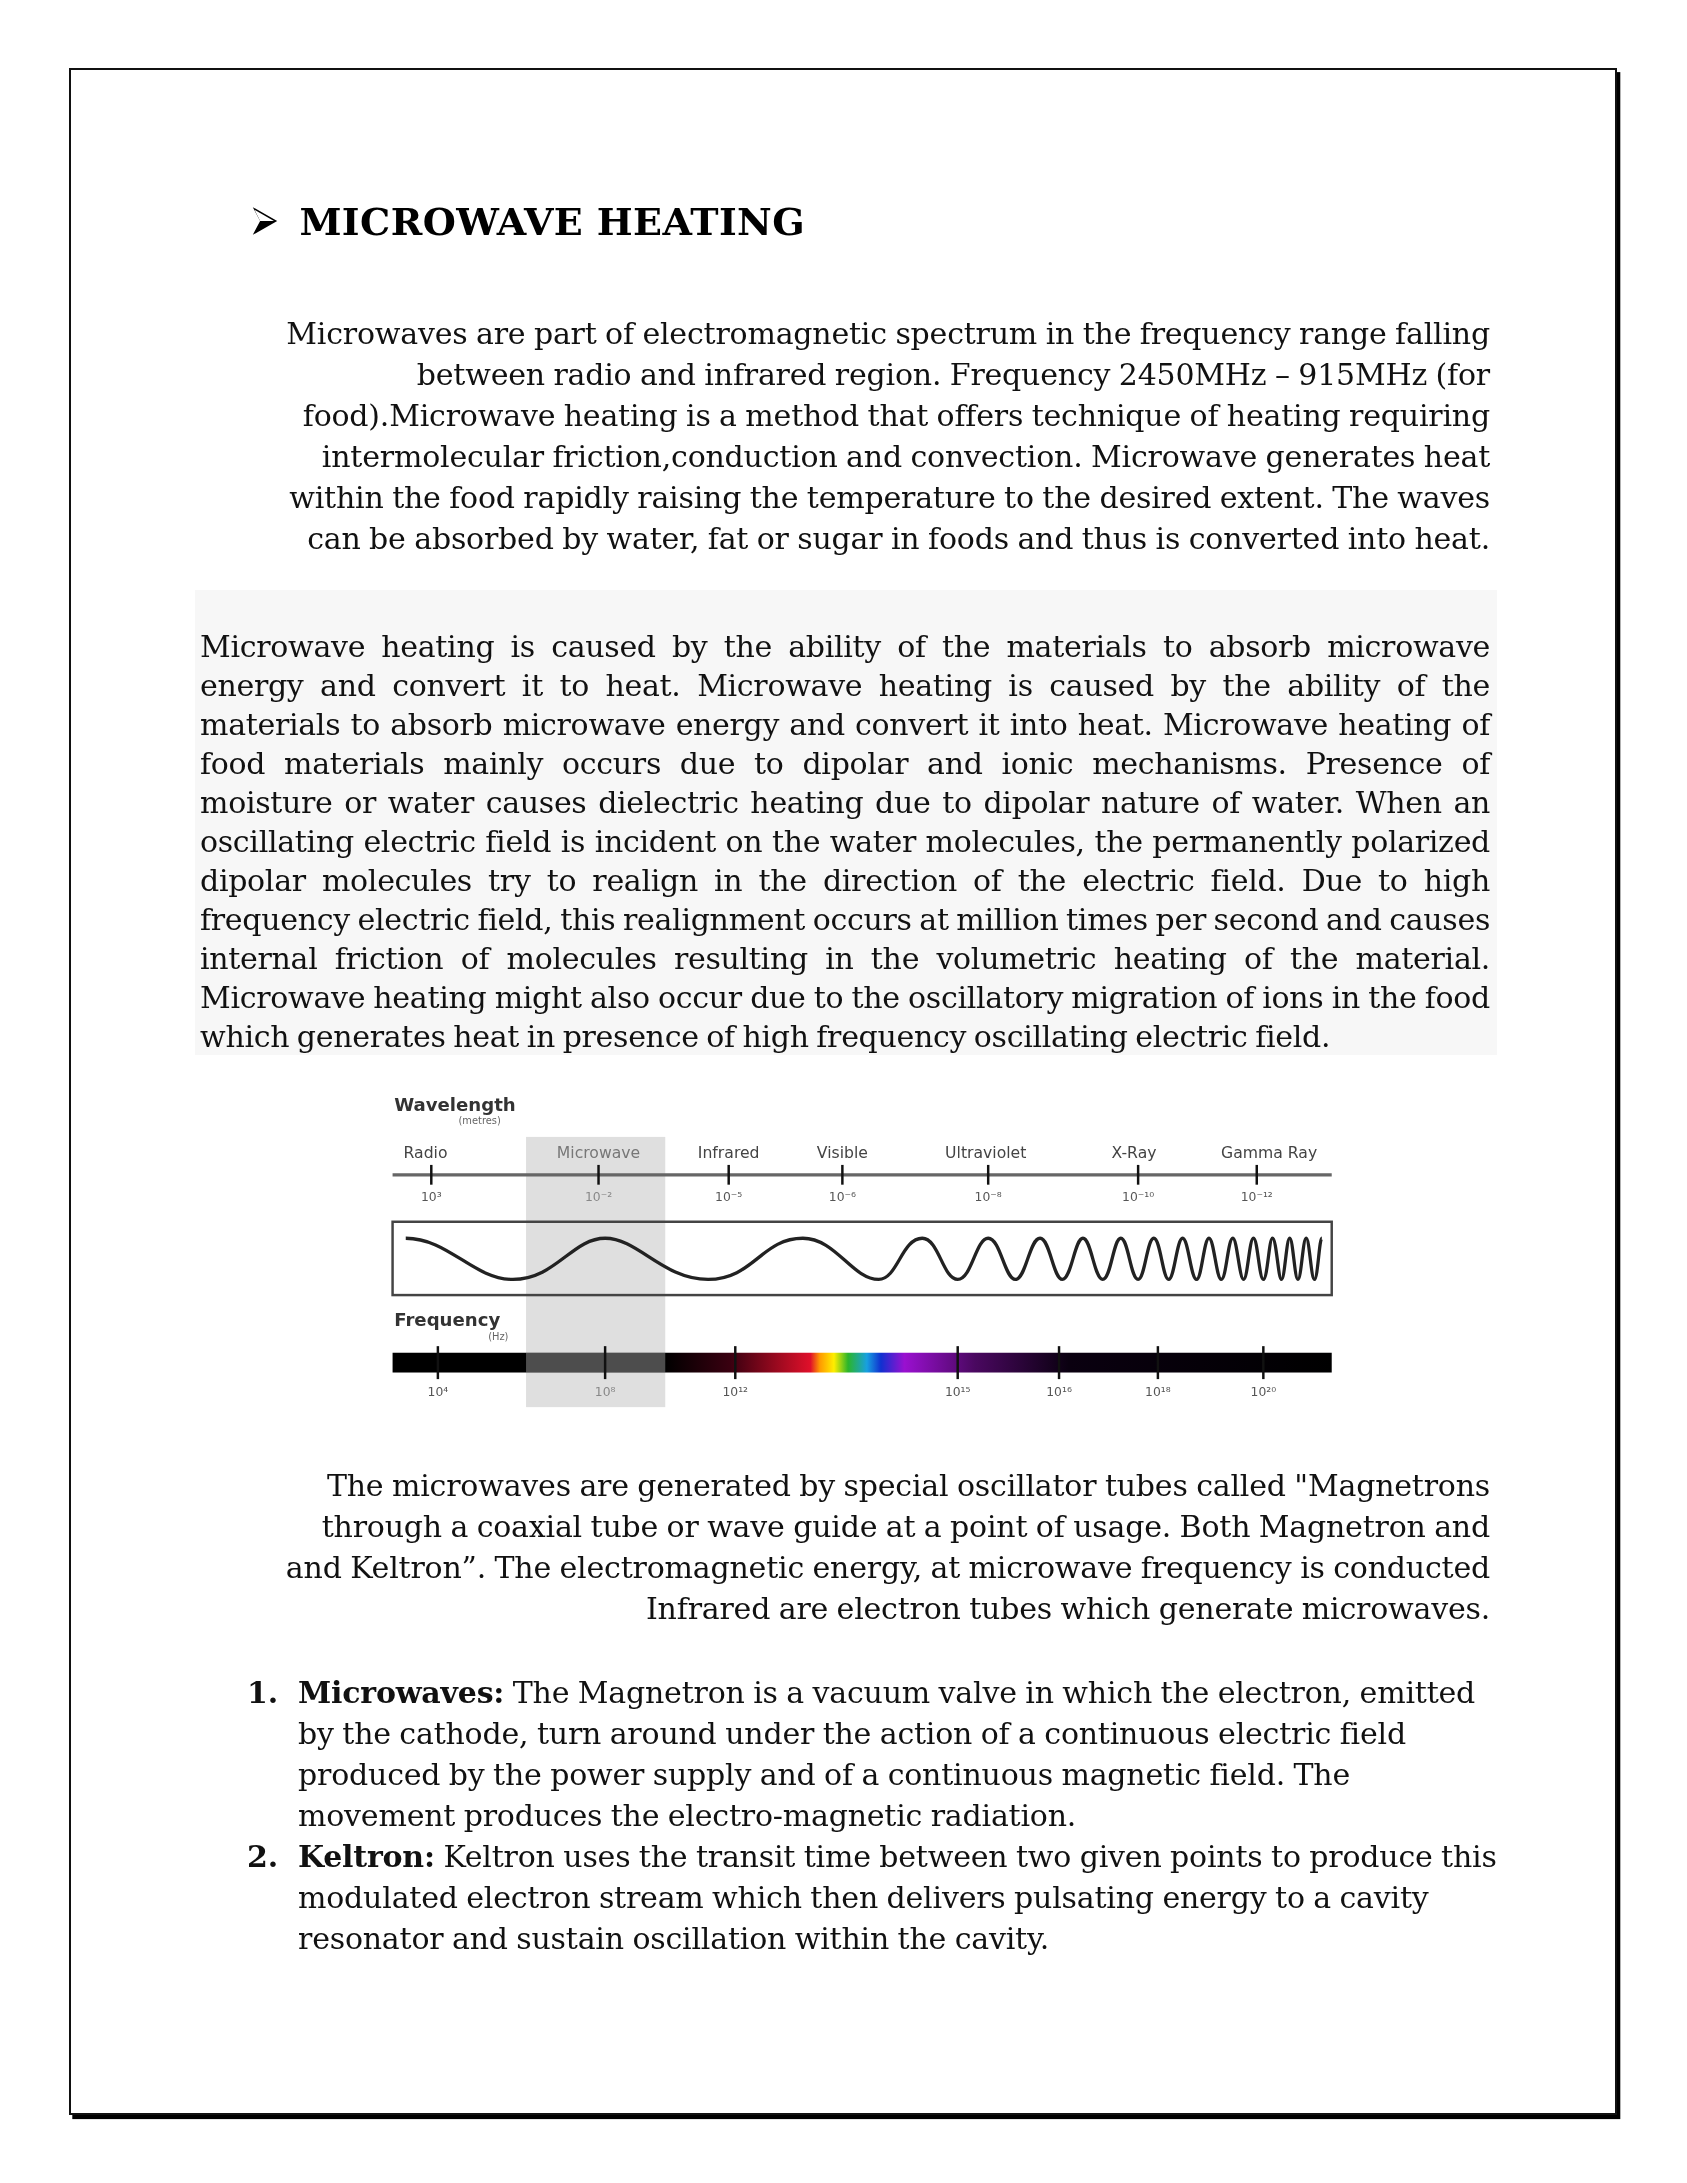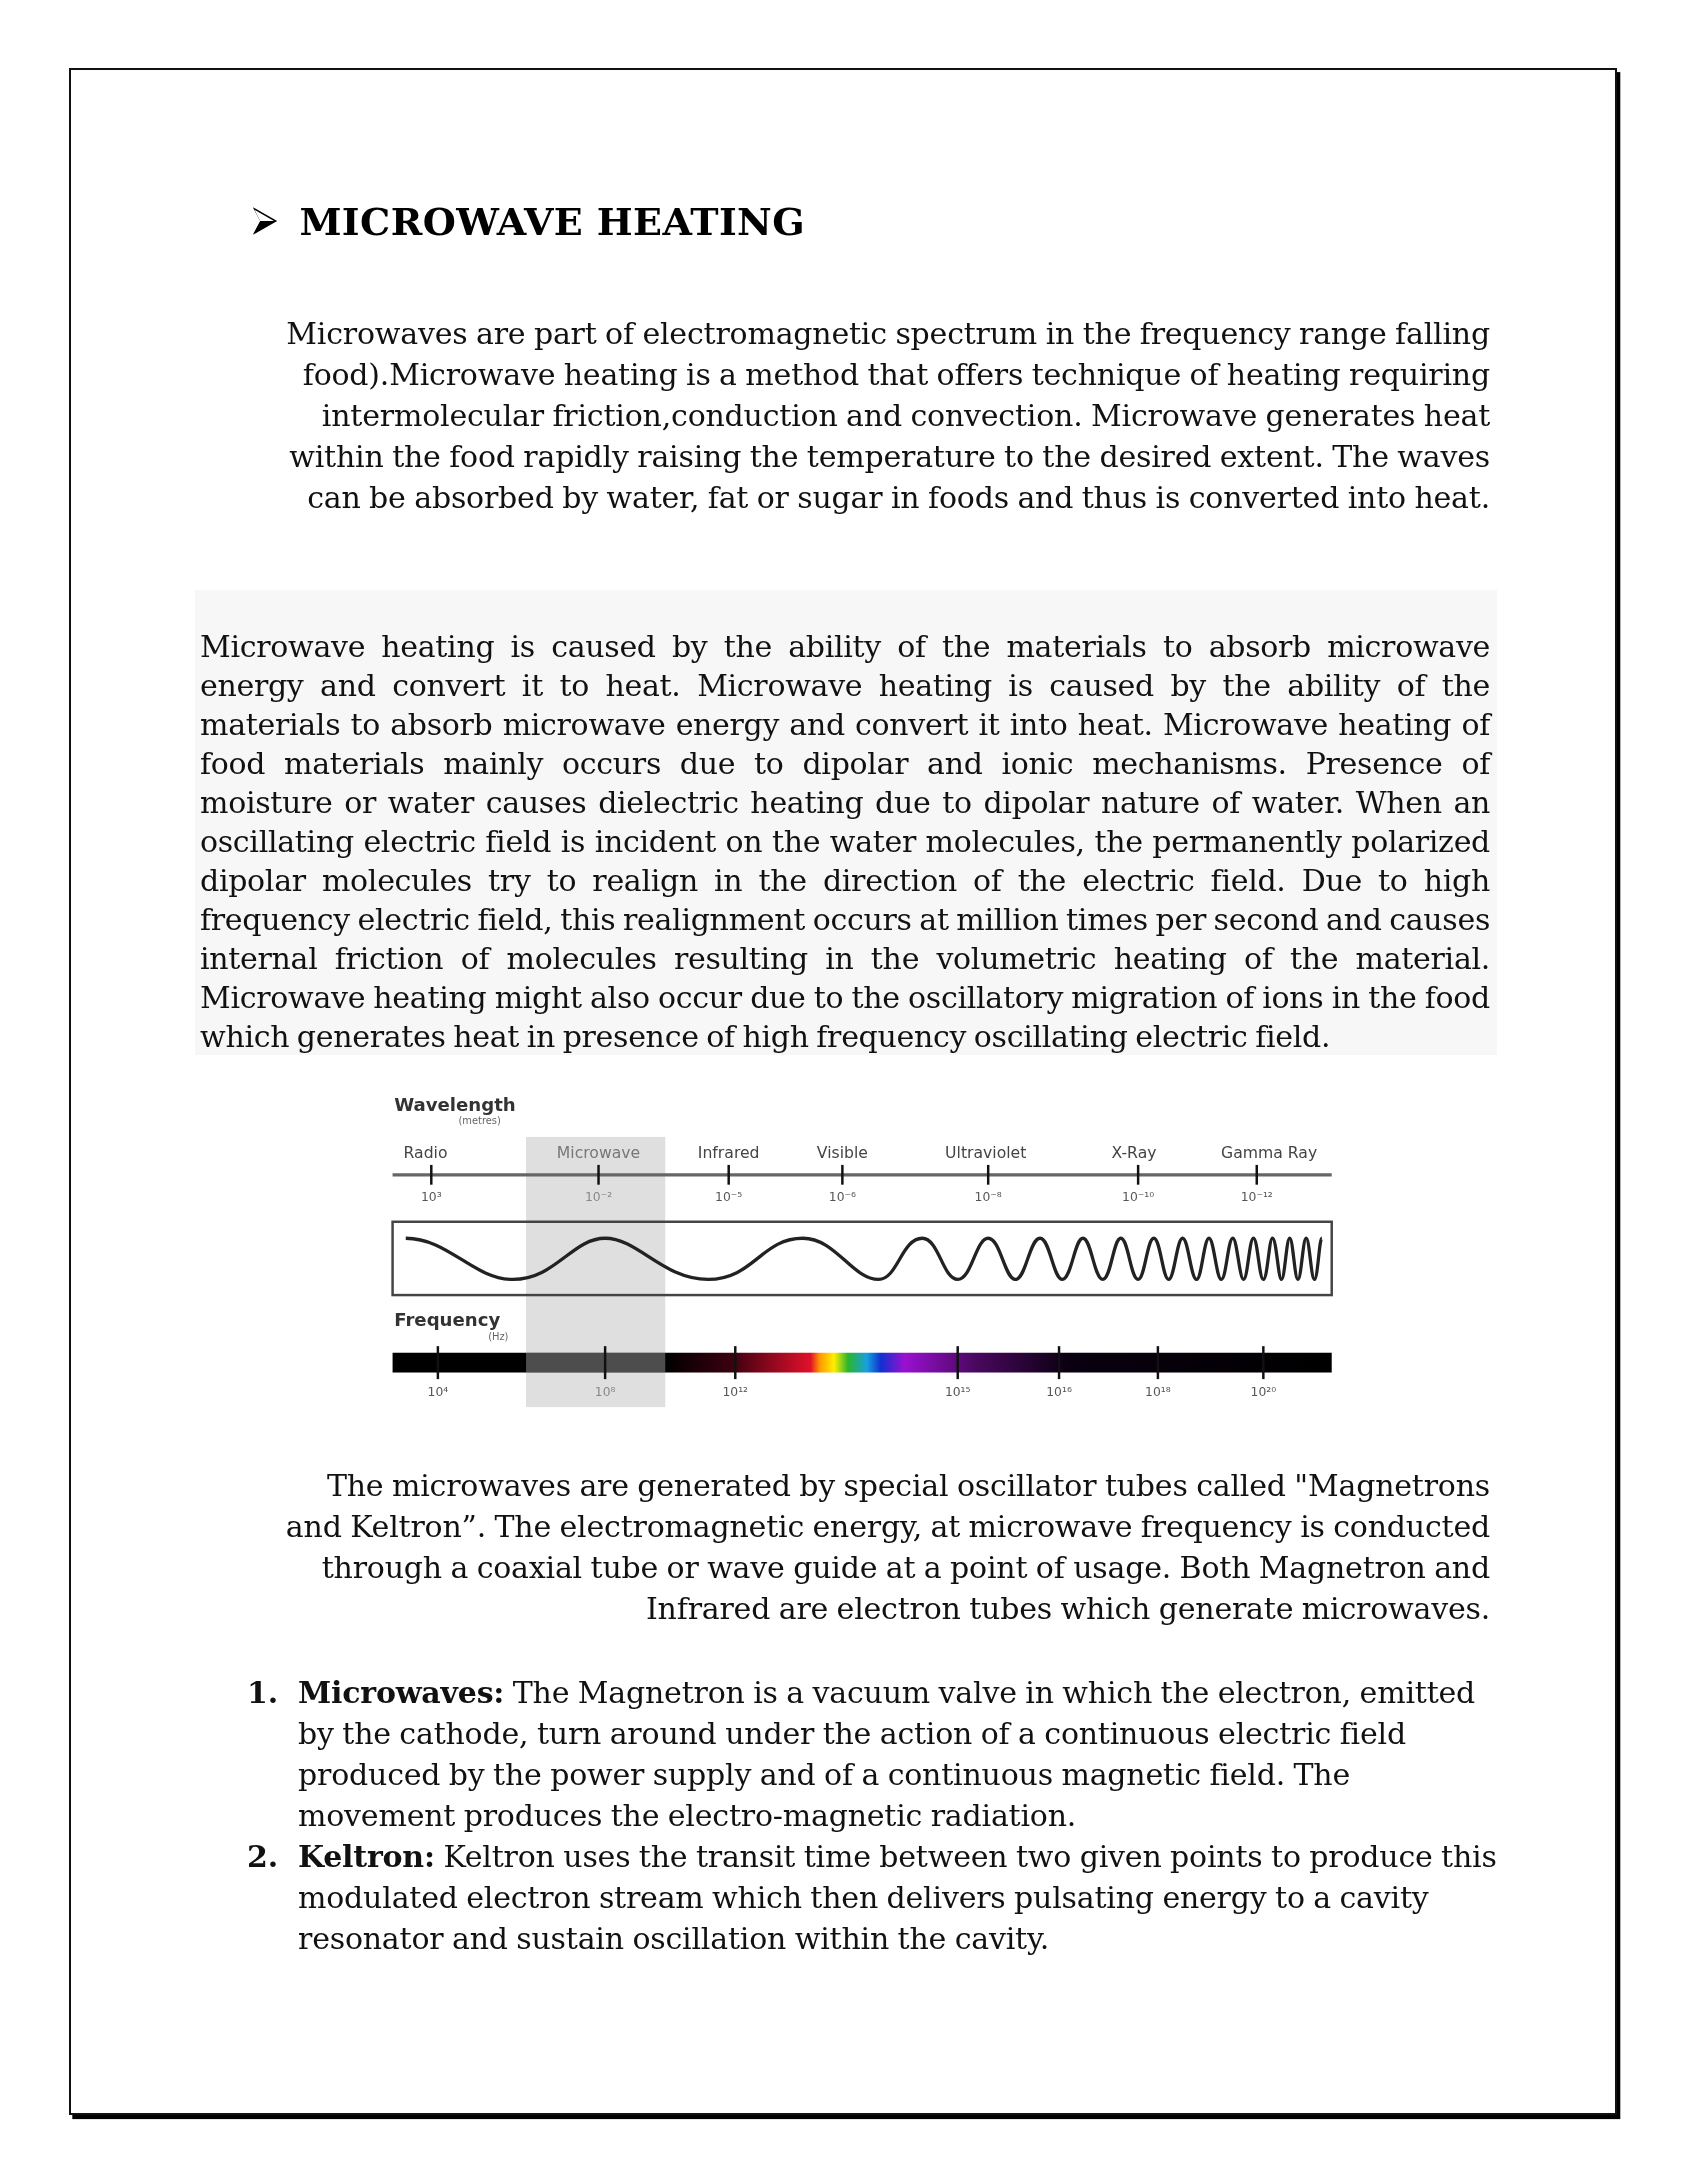--- a/index.html
+++ b/index.html
@@ -35,20 +35,21 @@
 <div class="heading">
   <svg class="arrow" viewBox="0 0 32 36">
     <polygon points="1,1 31,18 1,35 10,18" fill="#000"></polygon>
     <polygon points="3,4 27,18 10,18" fill="#fff"></polygon>
   </svg>
   <span class="title">MICROWAVE HEATING</span>
 </div>
 
 <div class="para p1">
   <div>Microwaves are part of electromagnetic spectrum in the frequency range falling</div>
+  <div>between radio and infrared region. Frequency 2450MHz – 915MHz (for</div>
   <div>food).Microwave heating is a method that offers technique of heating requiring</div>
   <div>intermolecular friction,conduction and convection. Microwave generates heat</div>
   <div>within the food rapidly raising the temperature to the desired extent. The waves</div>
   <div>can be absorbed by water, fat or sugar in foods and thus is converted into heat.</div>
 </div>
 
 <div class="p2-bg"></div>
 <div class="para p2">Microwave heating is caused by the ability of the materials to absorb microwave energy and convert it to heat. Microwave heating is caused by the ability of the materials to absorb microwave energy and convert it into heat. Microwave heating of food materials mainly occurs due to dipolar and ionic mechanisms. Presence of moisture or water causes dielectric heating due to dipolar nature of water. When an oscillating electric field is incident on the water molecules, the permanently polarized dipolar molecules try to realign in the direction of the electric field. Due to high frequency electric field, this realignment occurs at million times per second and causes internal friction of molecules resulting in the volumetric heating of the material. Microwave heating might also occur due to the oscillatory migration of ions in the food which generates heat in presence of high frequency oscillating electric field.</div>
 
 <div class="figure">
@@ -162,22 +163,22 @@
       <text x="718" y="394">10¹⁵</text>
       <text x="841" y="394">10¹⁶</text>
       <text x="961" y="394">10¹⁸</text>
       <text x="1089" y="394">10²⁰</text>
     </g>
   </svg>
 </div>
 
 <div class="para p3">
   <div>The microwaves are generated by special oscillator tubes called "Magnetrons</div>
+  <div>through a coaxial tube or wave guide at a point of usage. Both Magnetron and</div>
   <div>and Keltron”. The electromagnetic energy, at microwave frequency is conducted</div>
-  <div>through a coaxial tube or wave guide at a point of usage. Both Magnetron and</div>
   <div>Infrared are electron tubes which generate microwaves.</div>
 </div>
 
 <div class="list">
   <div class="list-item">
     <span class="num">1.</span>
     <span class="term">Microwaves:</span><span> The Magnetron is a vacuum valve in which the electron, emitted by the cathode, turn around under the action of a continuous electric field produced by the power supply and of a continuous magnetic field. The movement produces the electro-magnetic radiation.</span>
   </div>
   <div class="list-item">
     <span class="num">2.</span>

